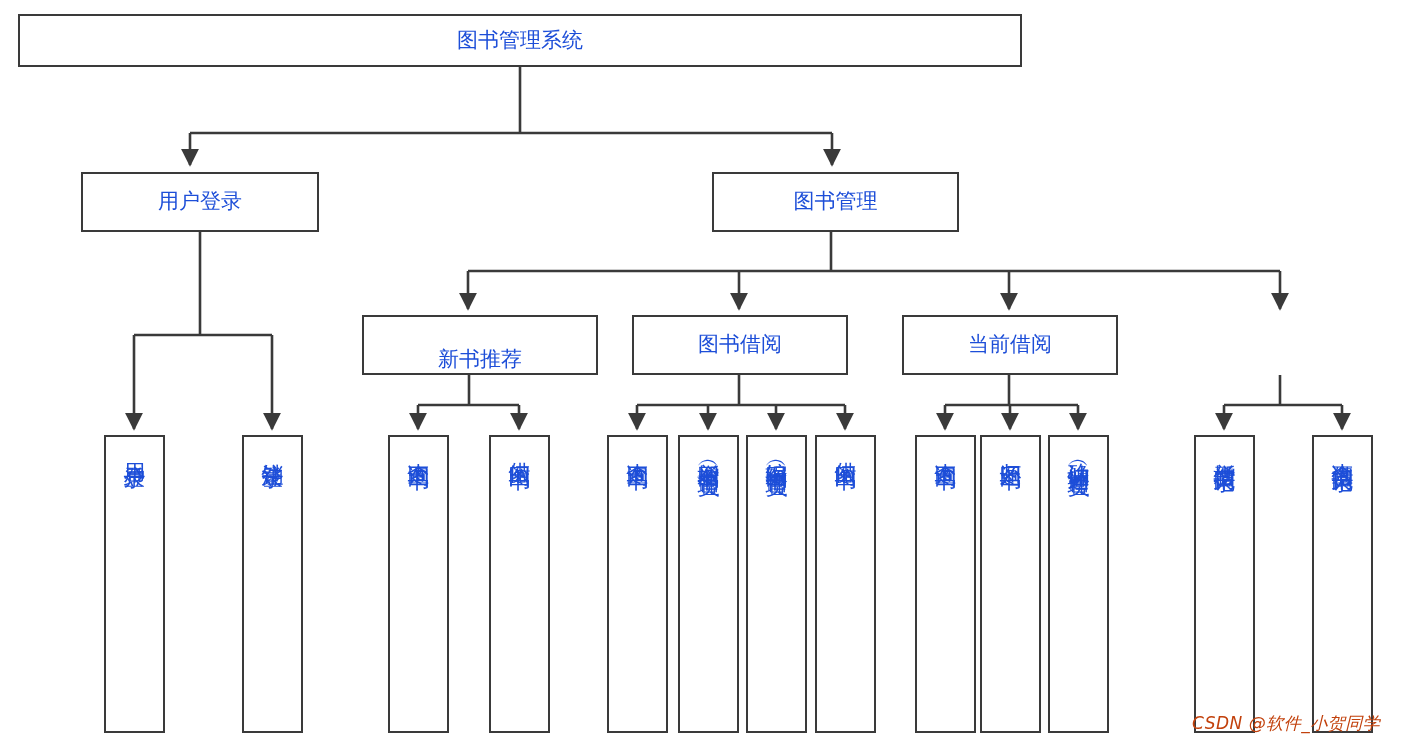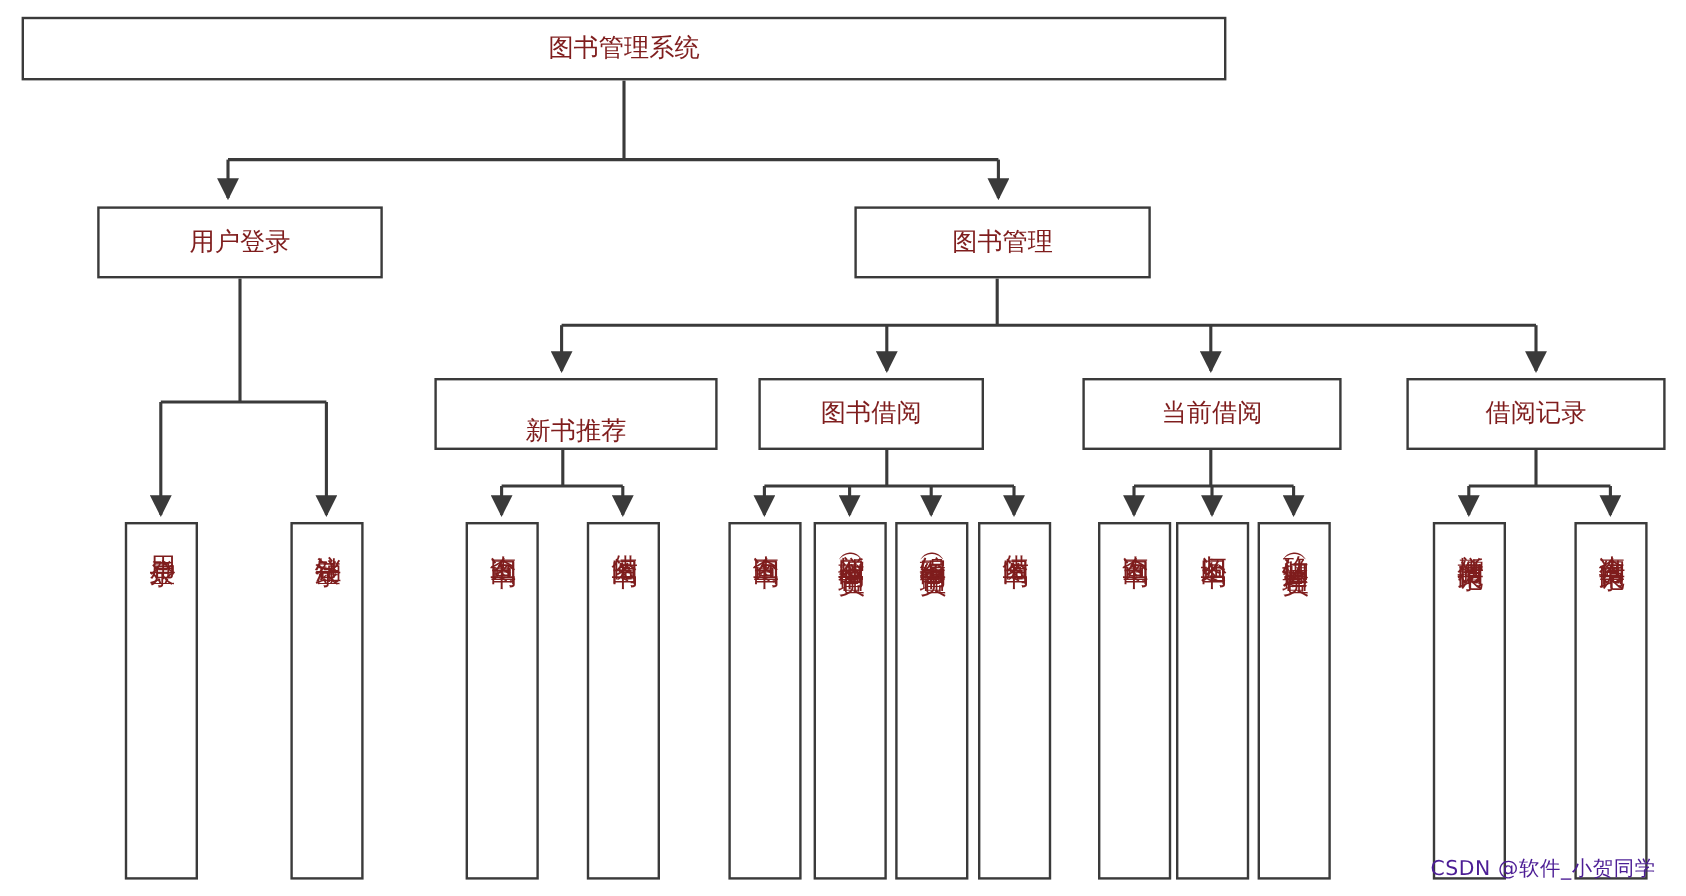--- a/index.html
+++ b/index.html
@@ -25,21 +25,22 @@
     height: 747px;
   }
   .node {
     position: absolute;
     box-sizing: border-box;
     background: #ffffff;
     border: 2.2px solid #3a3a3a;
     display: flex;
     align-items: center;
     justify-content: center;
-    color: #7f1d1d;
+    color: #1d4ed8;
+    font-family: Liberation Serif, serif;
   }
   .node .label {
     display: block;
     text-align: center;
     line-height: 1.22;
     white-space: pre;
   }
   .node.horiz .label {
     writing-mode: horizontal-tb;
     font-size: 21px;
@@ -54,24 +55,25 @@
     text-orientation: upright;
     font-size: 22px;
     letter-spacing: 2px;
     line-height: 1.0;
   }
   .watermark {
     position: absolute;
     left: 1192px;
     top: 712px;
     font-size: 17px;
-    color: #4c1d95;
+    color: #c2410c;
     letter-spacing: 0.5px;
     white-space: nowrap;
     pointer-events: none;
+    font-style: italic;
   }
 </style>
 </head>
 <body>
 
 <div id="canvas">
 
   <svg id="wires" viewBox="0 0 1405 747" xmlns="http://www.w3.org/2000/svg">
     <defs>
       <marker id="arrow" viewBox="0 0 10 10" refX="9" refY="5" markerWidth="7" markerHeight="7" orient="auto-start-reverse">
@@ -129,28 +131,25 @@
   <div class="node horiz" style="left:81px;  top:172px; width:238px; height:60px;">
     <span class="label">用户登录</span>
   </div>
   <div class="node horiz" style="left:712px; top:172px; width:247px; height:60px;">
     <span class="label">图书管理</span>
   </div>
 
   <div class="node horiz" style="left:362px;  top:315px; width:236px; height:60px;align-items:flex-end;">
     <span class="label">新书推荐</span>
   </div>
-  <div class="node horiz" style="left:632px;  top:315px; width:188px; height:60px;">
+  <div class="node horiz" style="left:632px;  top:315px; width:216px; height:60px;">
     <span class="label">图书借阅</span>
   </div>
   <div class="node horiz" style="left:902px;  top:315px; width:216px; height:60px;align-items:center;">
     <span class="label">当前借阅</span>
-  </div>
-  <div class="node horiz" style="left:1172px; top:315px; width:216px; height:60px;">
-    <span class="label">借阅记录</span>
   </div>
 
   <div class="node vert" style="left:104px; top:435px; width:61px; height:298px;">
     <span class="label">用户登录</span>
   </div>
   <div class="node vert" style="left:242px; top:435px; width:61px; height:298px;">
     <span class="label">注销登录</span>
   </div>
 
   <div class="node vert" style="left:388px; top:435px; width:61px; height:298px;">

